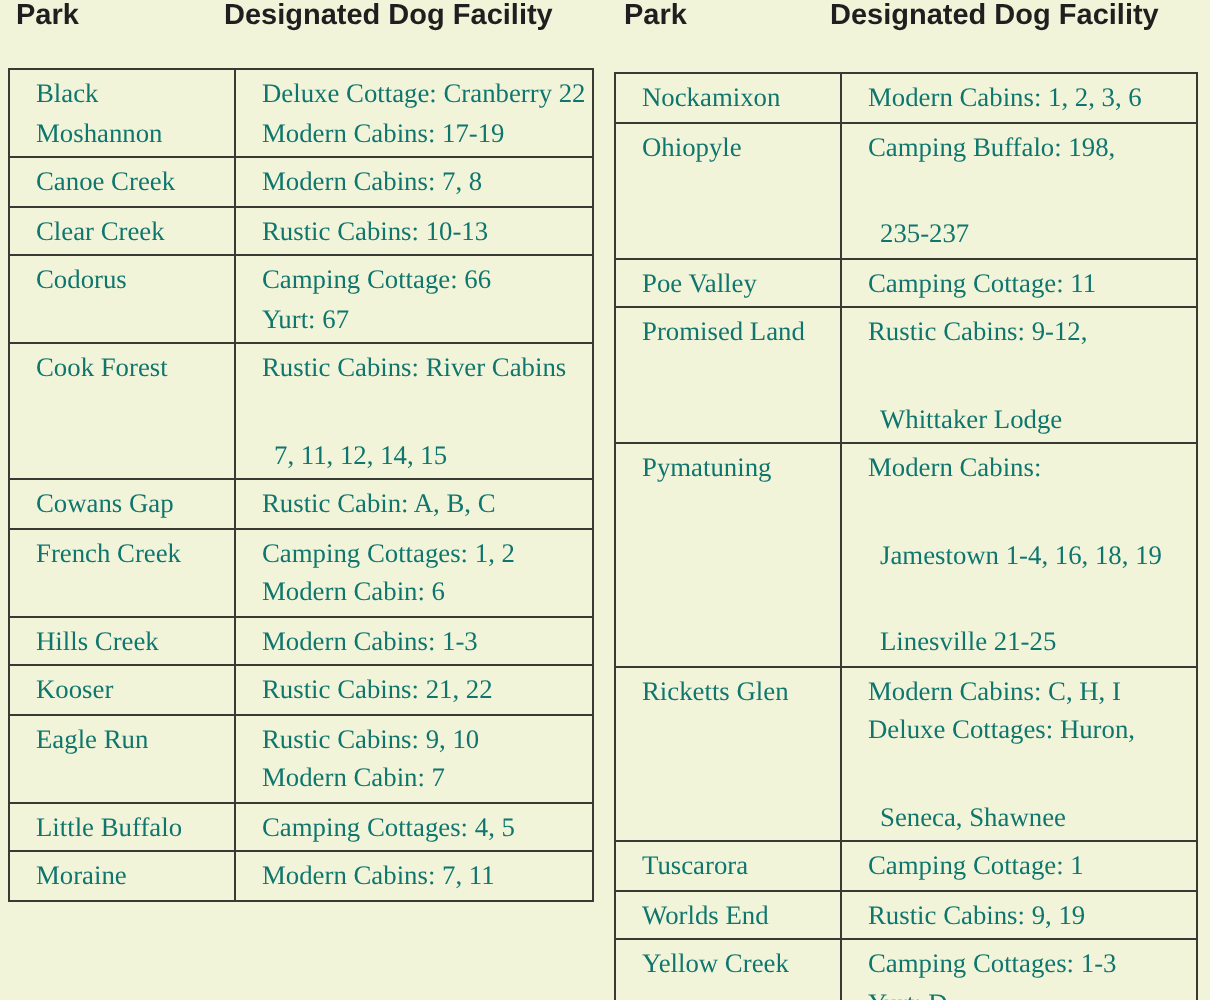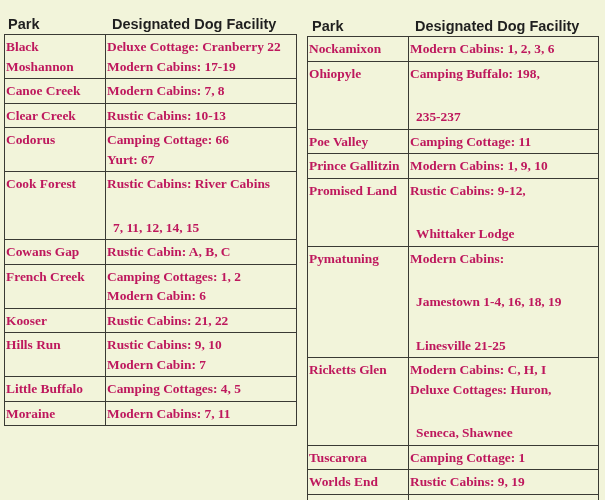--- a/index.html
+++ b/index.html
@@ -18,21 +18,21 @@
     .block {
       position: absolute;
       top: 0;
     }
     .block.left { left: 4px; width: 293px; }
     .block.right { left: 307px; width: 292px; }
 
     .head {
       display: flex;
       height: 34px;
-      align-items: flex-end;
+      align-items: flex-start;
       font-family: "Liberation Sans", "DejaVu Sans", sans-serif;
       font-weight: bold;
       font-size: 14.5px;
       color: #1f1f1f;
       padding-bottom: 2px;
       box-sizing: border-box;
     }
     .block.right .head { height: 36px; }
     .head .h-park { width: 104px; padding-left: 4px; box-sizing: border-box; }
     .block.right .head .h-park { width: 104px; padding-left: 5px; }
@@ -42,23 +42,22 @@
       border-collapse: collapse;
       width: 100%;
       table-layout: fixed;
       background: #f2f4da;
     }
     td {
       border: 1.6px solid #3a3a34;
       vertical-align: top;
       font-size: 13.4px;
       line-height: 19.5px;
-      padding: 2px 5px 2px 1px;
-      color: #be185d;
-      font-weight: bold;
+      padding: 2px 5px 2px 13px;
+      color: #0f766e;
     }
     td.park { width: 94px; }
     .line { display: block; white-space: nowrap; }
     .line.indent { padding-left: 6px; margin-top: 24px; }
   </style>
 </head>
 <body>
 
 <div class="block left">
   <div class="head">
@@ -123,29 +122,37 @@
           <td class="park">
             <span class="line">French Creek</span>
           </td>
           <td class="fac">
             <span class="line">Camping Cottages: 1, 2</span>
             <span class="line">Modern Cabin: 6</span>
           </td>
         </tr>
         <tr>
           <td class="park">
+            <span class="line">Hills Creek</span>
+          </td>
+          <td class="fac">
+            <span class="line">Modern Cabins: 1-3</span>
+          </td>
+        </tr>
+        <tr>
+          <td class="park">
             <span class="line">Kooser</span>
           </td>
           <td class="fac">
             <span class="line">Rustic Cabins: 21, 22</span>
           </td>
         </tr>
         <tr>
           <td class="park">
-            <span class="line">Hills Run</span>
+            <span class="line">Eagle Run</span>
           </td>
           <td class="fac">
             <span class="line">Rustic Cabins: 9, 10</span>
             <span class="line">Modern Cabin: 7</span>
           </td>
         </tr>
         <tr>
           <td class="park">
             <span class="line">Little Buffalo</span>
           </td>
@@ -192,28 +199,20 @@
         <tr>
           <td class="park">
             <span class="line">Poe Valley</span>
           </td>
           <td class="fac">
             <span class="line">Camping Cottage: 11</span>
           </td>
         </tr>
         <tr>
           <td class="park">
-            <span class="line">Prince Gallitzin</span>
-          </td>
-          <td class="fac">
-            <span class="line">Modern Cabins: 1, 9, 10</span>
-          </td>
-        </tr>
-        <tr>
-          <td class="park">
             <span class="line">Promised Land</span>
           </td>
           <td class="fac">
             <span class="line">Rustic Cabins: 9-12,</span>
             <span class="line indent">Whittaker Lodge</span>
           </td>
         </tr>
         <tr>
           <td class="park">
             <span class="line">Pymatuning</span>

